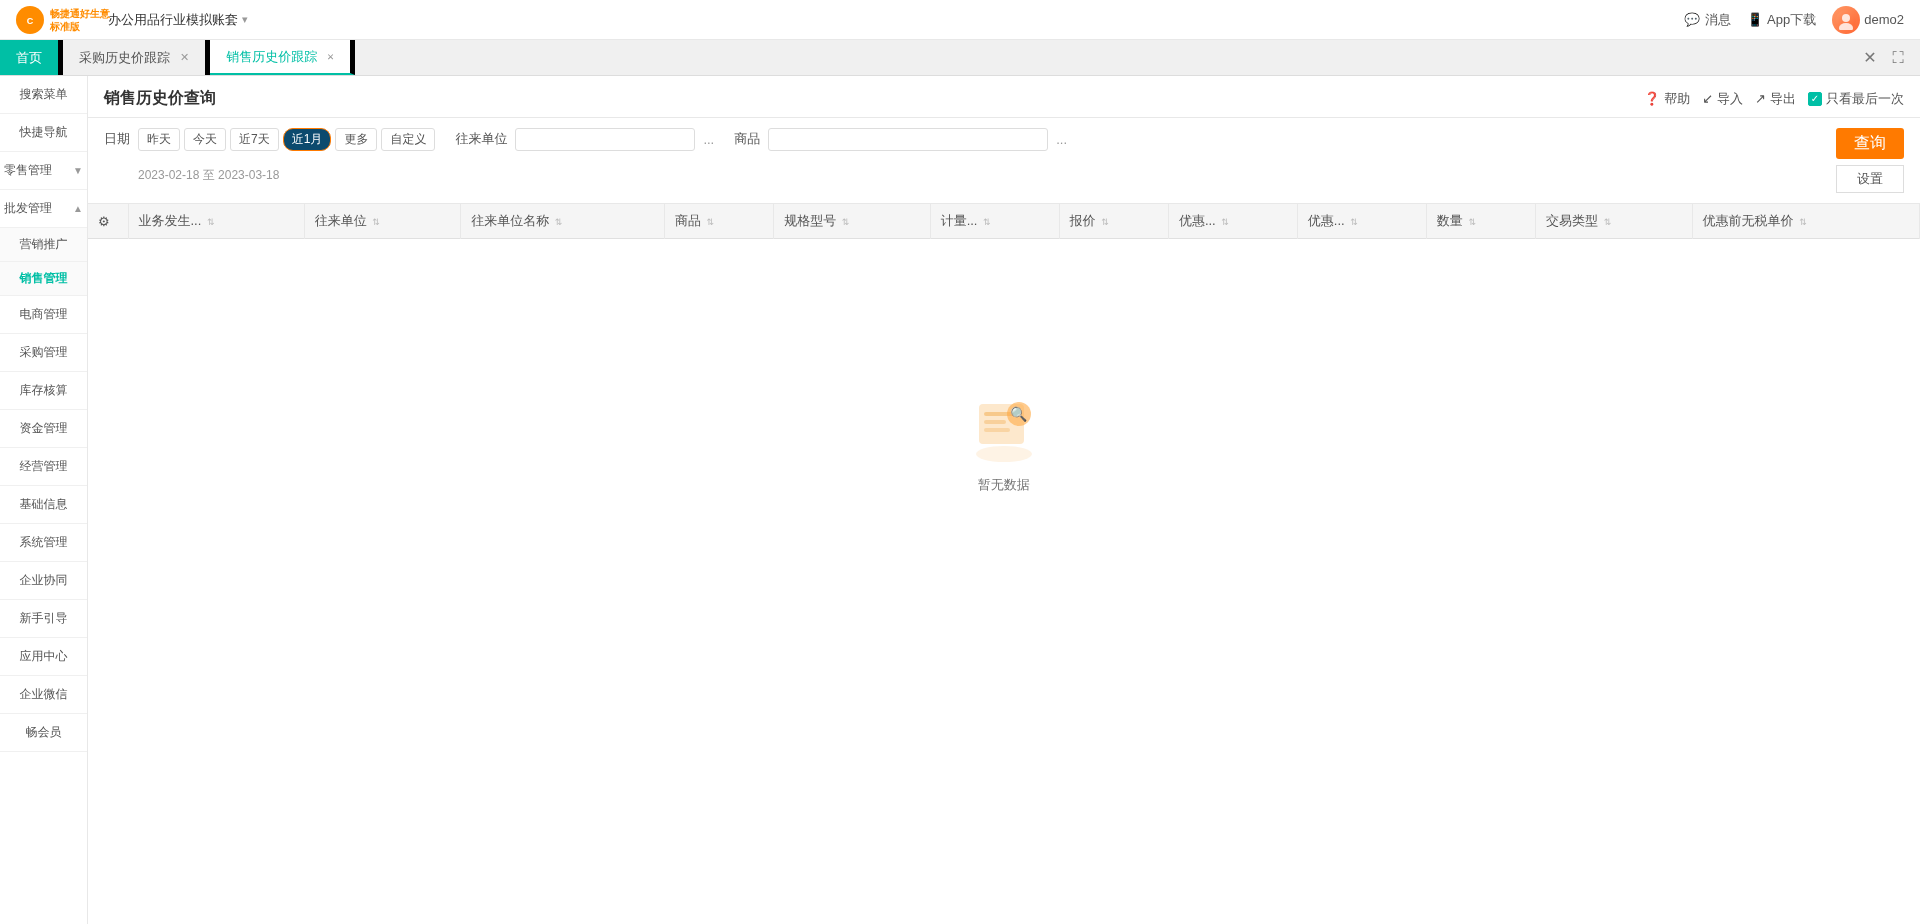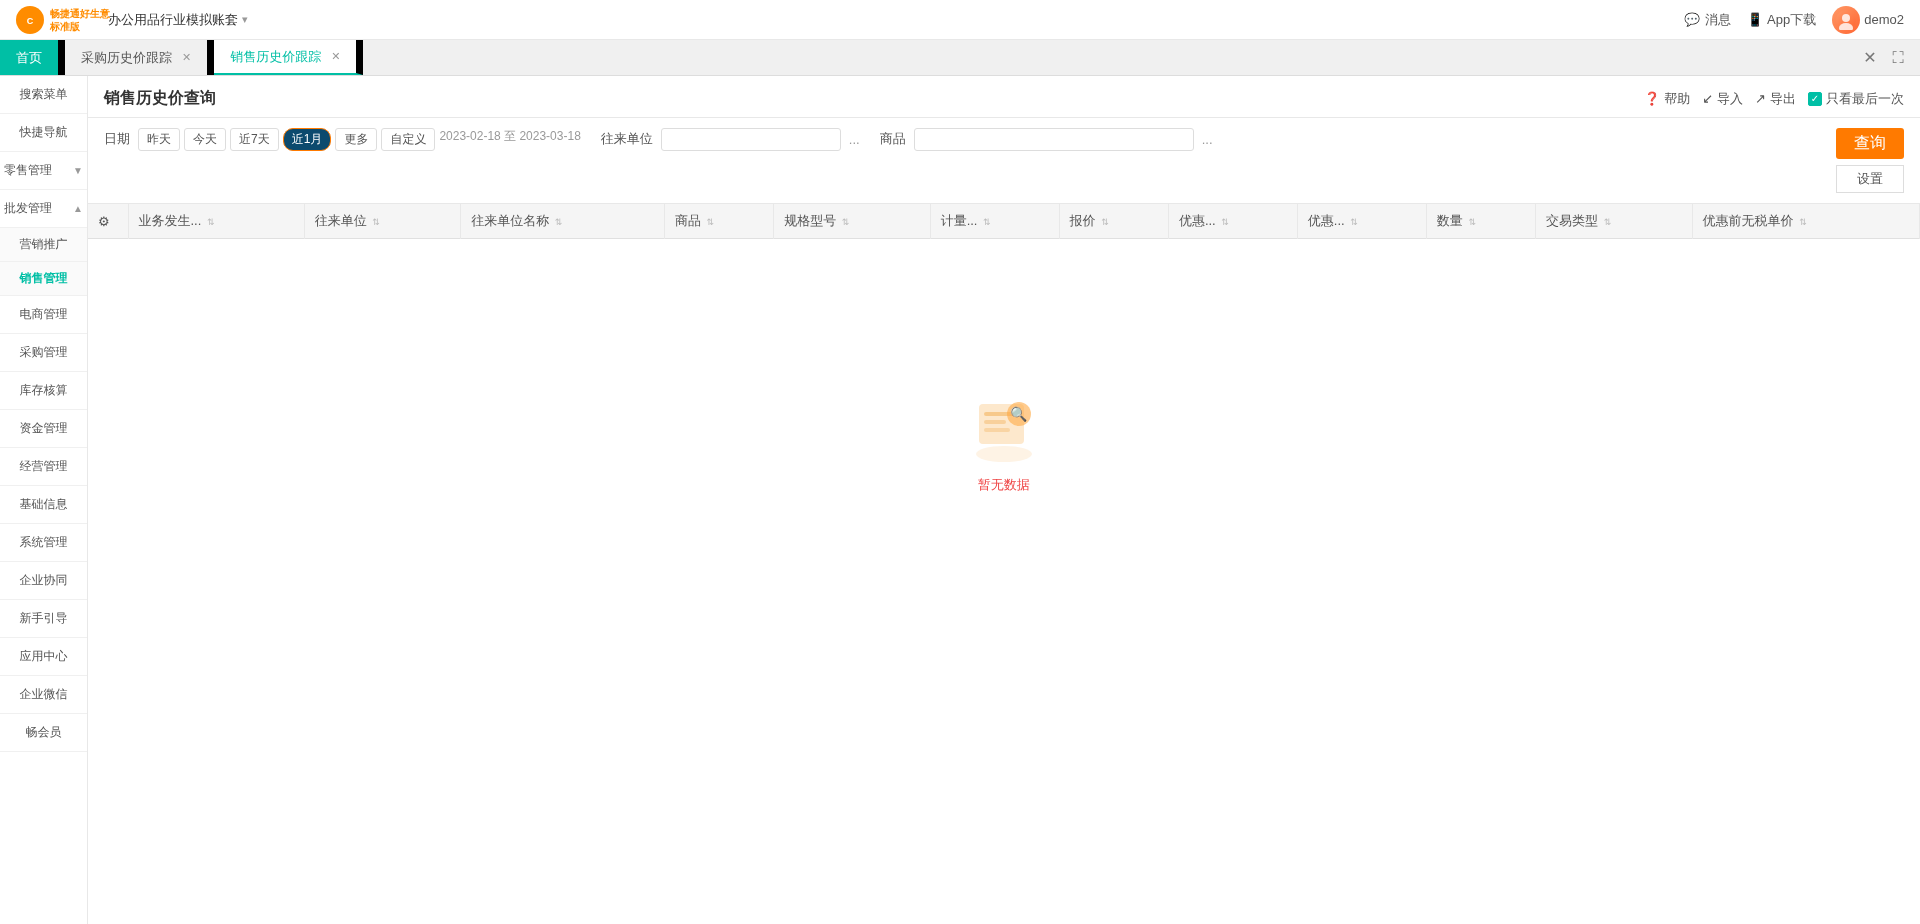--- a/index.html
+++ b/index.html
@@ -84,28 +84,29 @@
       border-bottom: 1px solid #ddd;
     }
     .tab {
       display: flex;
       align-items: center;
       padding: 0 16px;
       gap: 6px;
       cursor: pointer;
       font-size: 13px;
       color: #555;
-      border-right: 7px solid #000000;
+      border-right: 5px solid #000000;
       position: relative;
       white-space: nowrap;
     }
     .tab.active {
       background: #fff;
       color: #00bfa5;
       border-bottom: 2px solid #00bfa5;
+      font-family: Liberation Mono, monospace;
     }
     .tab-home {
       background: #00bfa5;
       color: #fff;
       font-size: 13px;
     }
     .tab-close {
       font-size: 11px;
       color: #999;
       cursor: pointer;
@@ -240,22 +241,22 @@
       gap: 8px;
     }
     .filter-label {
       font-size: 13px;
       color: #555;
       padding-top: 2px;
       flex-shrink: 0;
     }
     .filter-options {
       display: flex;
-      flex-direction: row;
-      gap: 4px;
+      flex-direction: column;
+      gap: 16px;
     }
     .filter-btns {
       display: flex;
       gap: 4px;
     }
     .filter-btn {
       padding: 2px 8px;
       border: 1px solid #ddd;
       border-radius: 3px;
       cursor: pointer;
@@ -359,21 +360,21 @@
       align-items: center;
       justify-content: center;
       height: 400px;
       gap: 12px;
     }
     #empty-icon {
       width: 80px;
       height: 80px;
     }
     #empty-text {
-      color: #ef4444;
+      color: #737373;
       font-size: 13px;
     }
   </style>
 </head>
 <body>
 
 <div id="topbar">
   <div id="logo-area">
     <div id="logo-icon">
       <svg width="18" height="18" viewBox="0 0 18 18">

